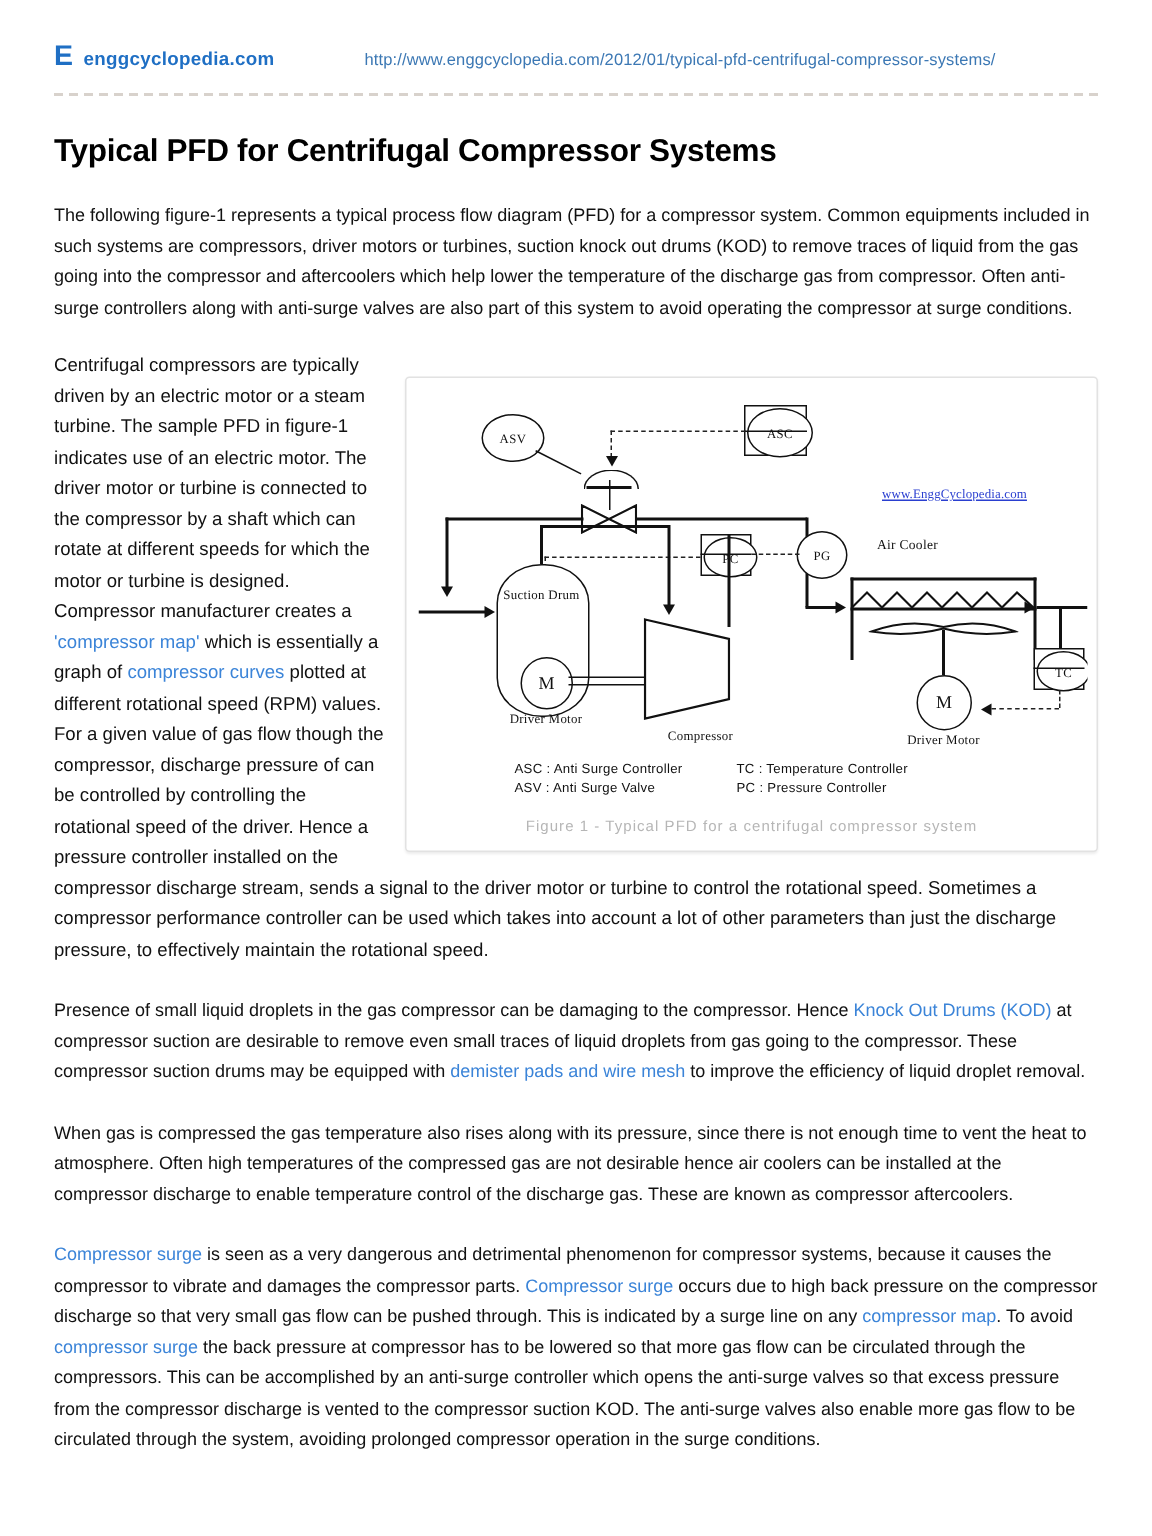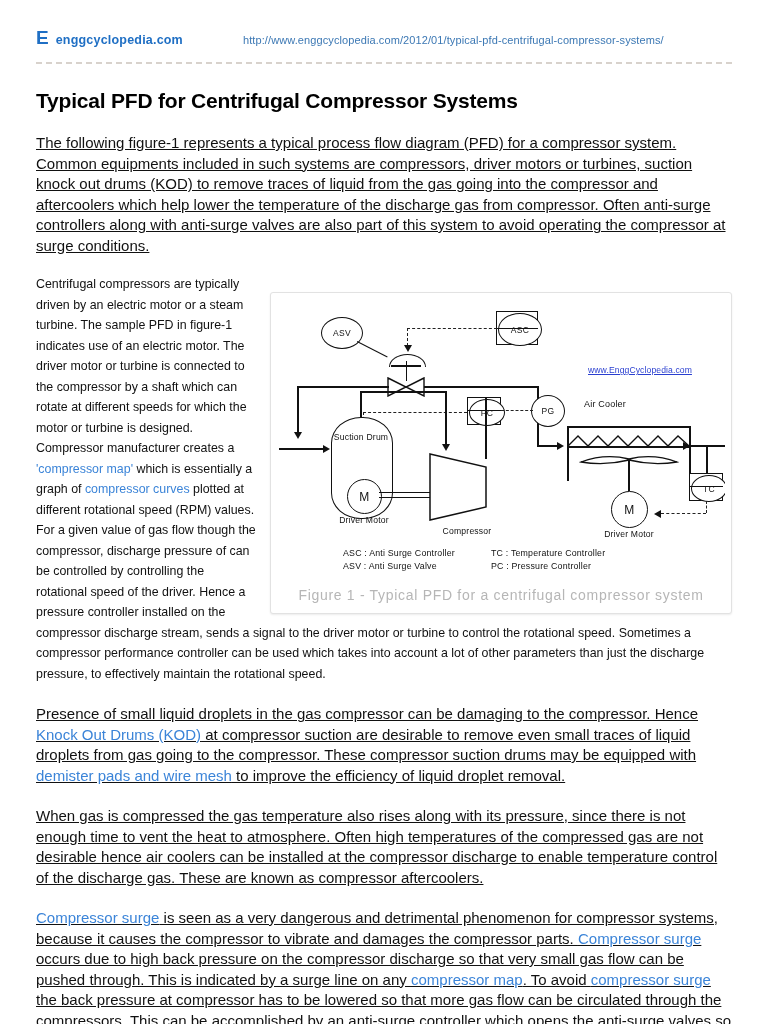--- a/index.html
+++ b/index.html
@@ -63,26 +63,25 @@
   h1.page-title {
     font-size: 21px;
     font-weight: bold;
     margin: 25px 0 0 0;
     letter-spacing: -0.2px;
     color: #000;
   }
 
   
   p.body-text {
-    font-size: 15px;
+    font-size: 12px;
     line-height: 20.5px;
     margin: 20px 0 0 0;
     text-align: left;
     color: #111;
-    text-decoration: underline;
   }
   a.ilink, .ilink {
     color: #3b84d8;
     text-decoration: none;
   }
 
   
   .figure-block {
     float: right;
     width: 462px;
@@ -93,24 +92,25 @@
     box-sizing: border-box;
     padding: 8px 8px 4px 8px;
     box-shadow: 0 1px 2px rgba(0,0,0,0.08);
   }
   .figure-inner {
     position: relative;
     width: 446px;
     height: 246px;
     background: #fff;
     overflow: hidden;
+    font-family: Liberation Serif, serif;
   }
   .figure-caption {
     text-align: center;
-    font-size: 14px;
+    font-size: 10px;
     color: #b6b6b6;
     letter-spacing: 0.7px;
     padding: 10px 0 6px 0;
   }
   .wrap-col {
     font-size: 12.4px;
     line-height: 20.5px;
     margin-top: 18px;
     color: #111;
   }

